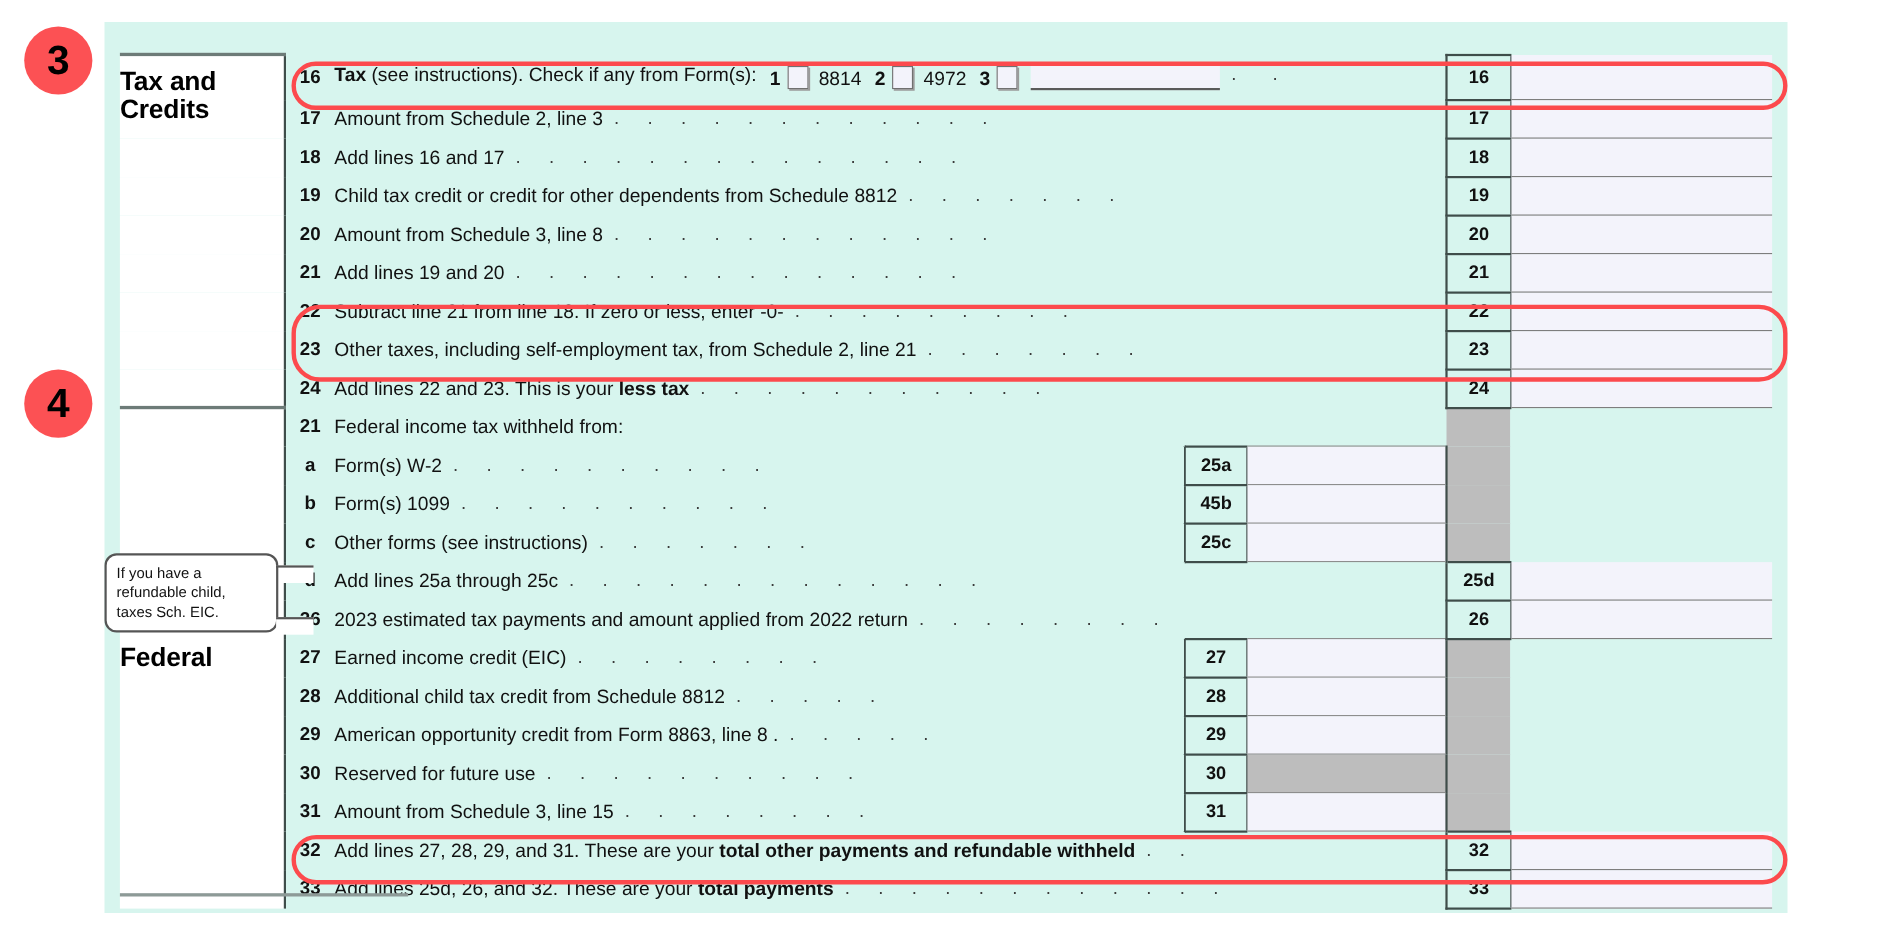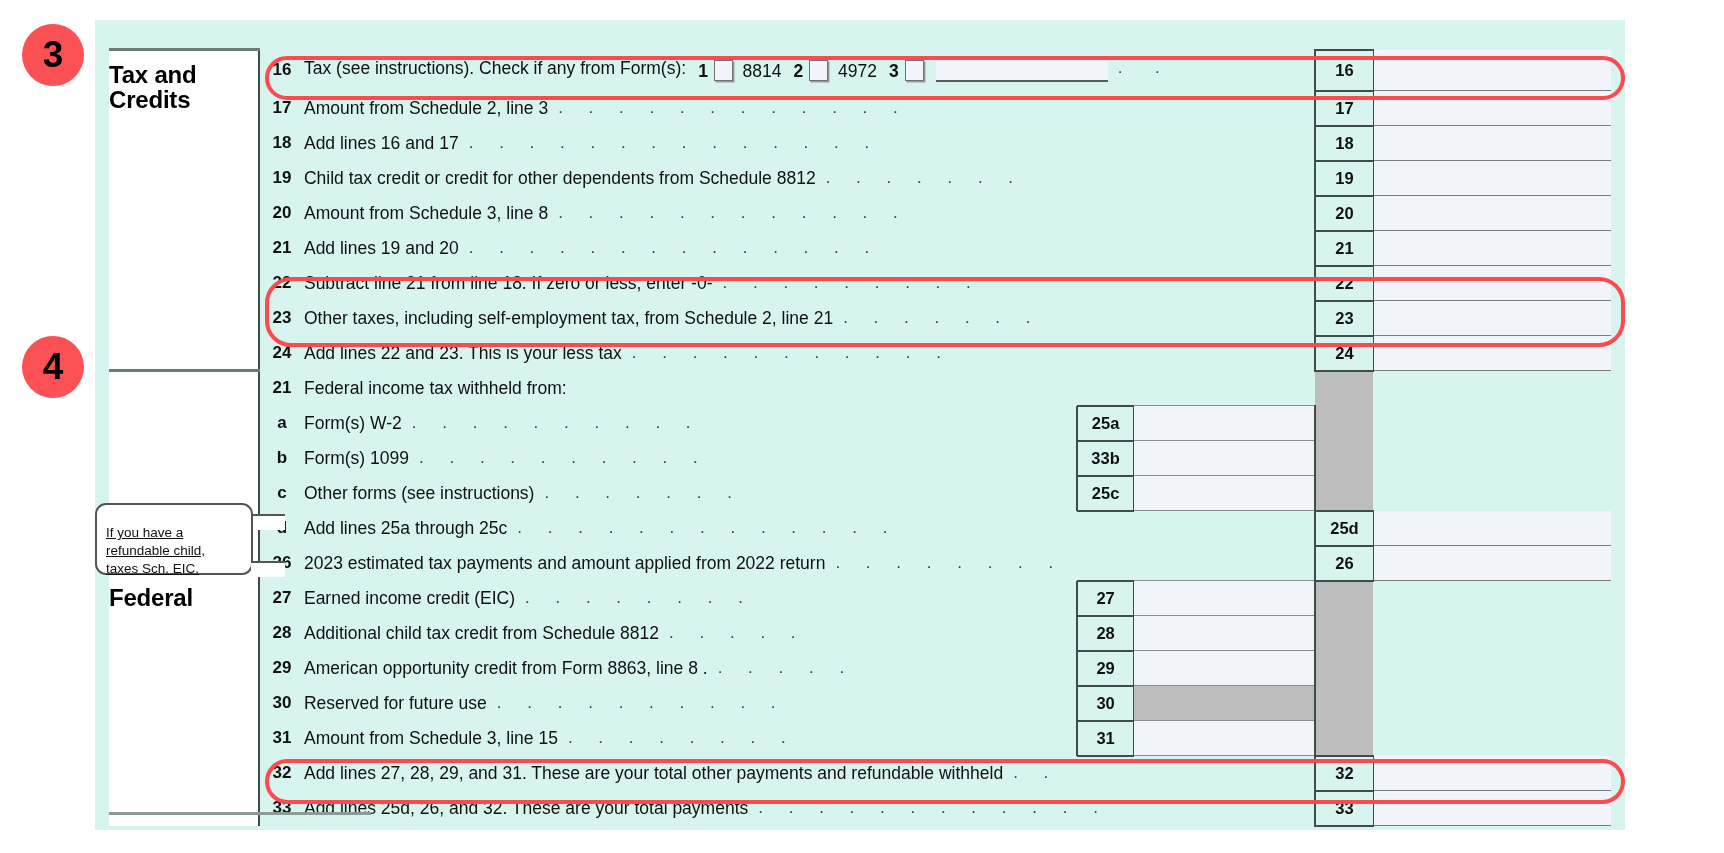--- a/index.html
+++ b/index.html
@@ -100,21 +100,21 @@
 
   
   td.desc {
     background: #d7f5ee;
     font-size: 17.5px;
     color: #111;
     padding-left: 14px;
     white-space: nowrap;
     position: relative;
   }
-  td.desc b { font-weight: 400; }
+  td.desc b { font-weight: 700; }
   .leader {
     display: inline-block;
     letter-spacing: 10.5px;
     color: #3a3a3a;
     font-size: 17px;
     margin-left: 10px;
     vertical-align: 1px;
   }
   .leader.short { letter-spacing: 14px; }
 
@@ -189,23 +189,22 @@
     left: 95px;
     top: 503px;
     width: 158px;
     height: 72px;
     background: #ffffff;
     border: 2px solid #555;
     border-radius: 11px;
     font-size: 13.5px;
     line-height: 1.35;
     color: #111;
-    padding: 19px 9px 0 9px;
+    padding: 7px 9px 0 9px;
     z-index: 6;
-    text-decoration: underline;
   }
   .callout-tab {
     position: absolute;
     background: #ffffff;
     border-top: 2px solid #555;
     z-index: 7;
   }
   #callout-tab-a { left: 251px; top: 514px; width: 34px; height: 16px; border-left: 2px solid #555; border-top-left-radius: 0; }
   #callout-tab-b { left: 251px; top: 561px; width: 34px; height: 16px; }
 
@@ -361,21 +360,21 @@
             <td class="lnum">a</td>
             <td class="desc">Form(s) W-2<span class="leader">. . . . . . . . . .</span></td>
             <td class="mnum">25a</td>
             <td class="mamt"></td>
             <td class="rshade"></td>
             <td class="ramt" style="background:#d7f5ee;border-bottom:none;"></td>
           </tr>
           <tr class="row">
             <td class="lnum">b</td>
             <td class="desc">Form(s) 1099<span class="leader">. . . . . . . . . .</span></td>
-            <td class="mnum">33b</td>
+            <td class="mnum">45b</td>
             <td class="mamt"></td>
             <td class="rshade"></td>
             <td class="ramt" style="background:#d7f5ee;border-bottom:none;"></td>
           </tr>
           <tr class="row">
             <td class="lnum">c</td>
             <td class="desc">Other forms (see instructions)<span class="leader">. . . . . . .</span></td>
             <td class="mnum">25c</td>
             <td class="mamt"></td>
             <td class="rshade"></td>

